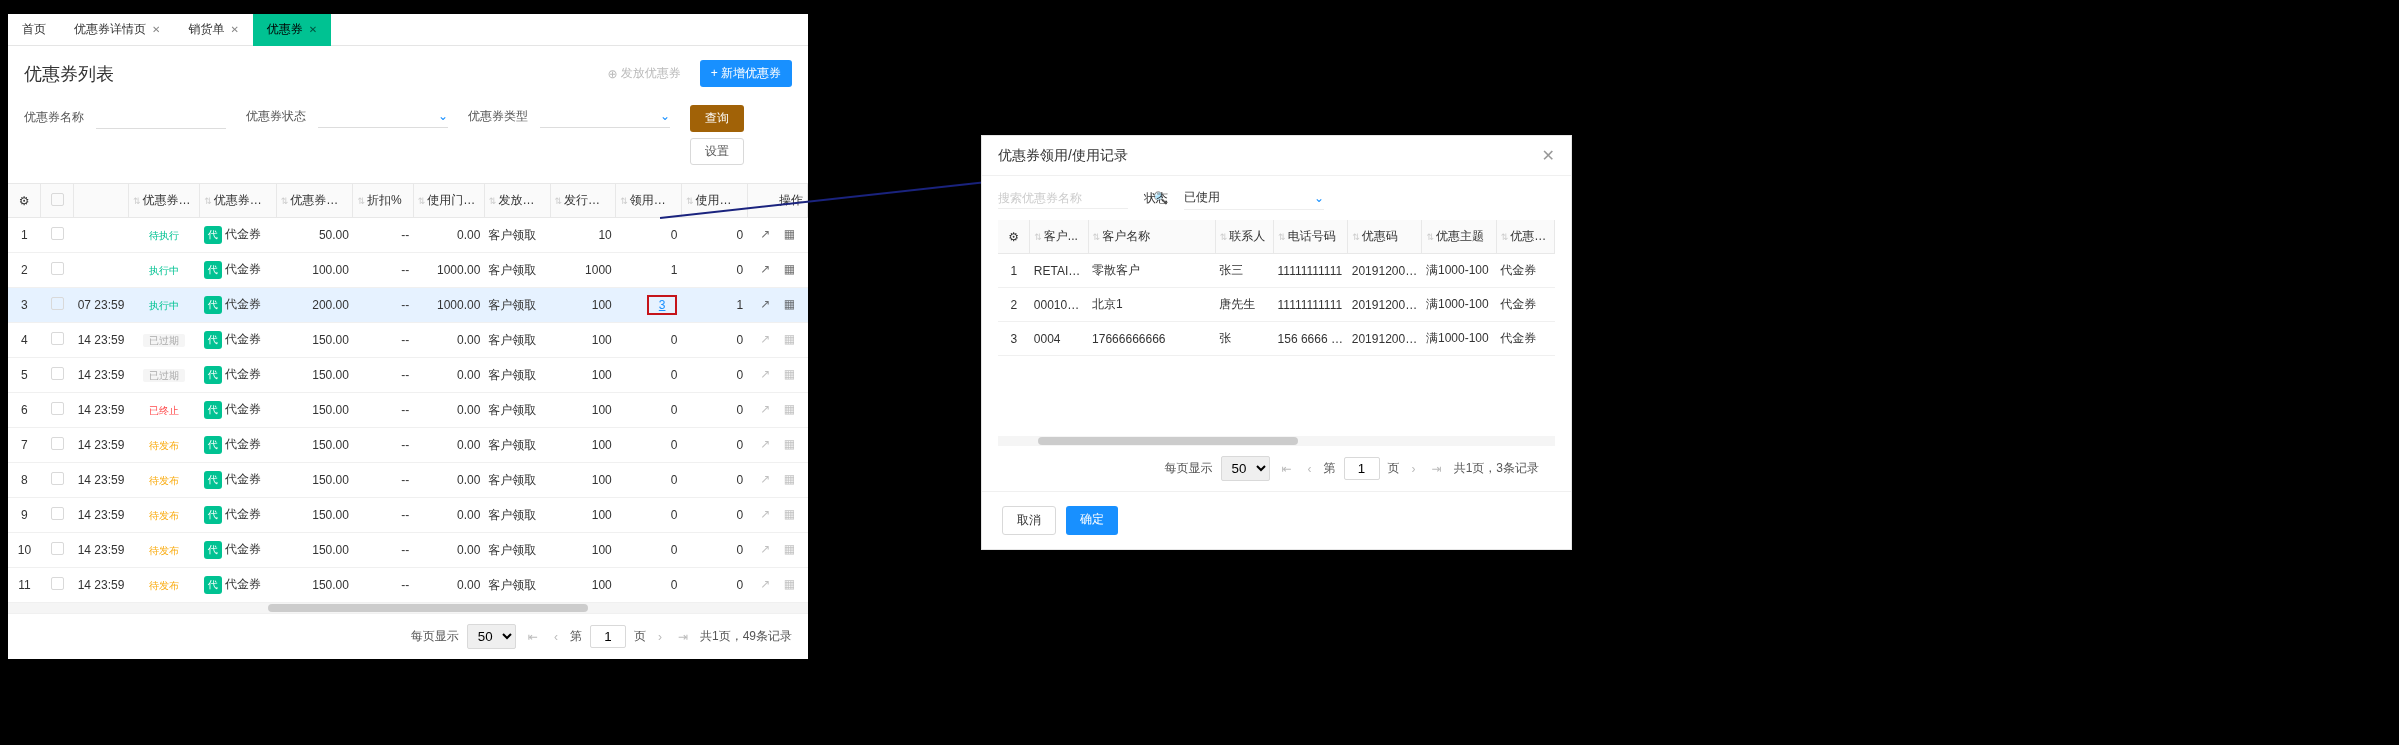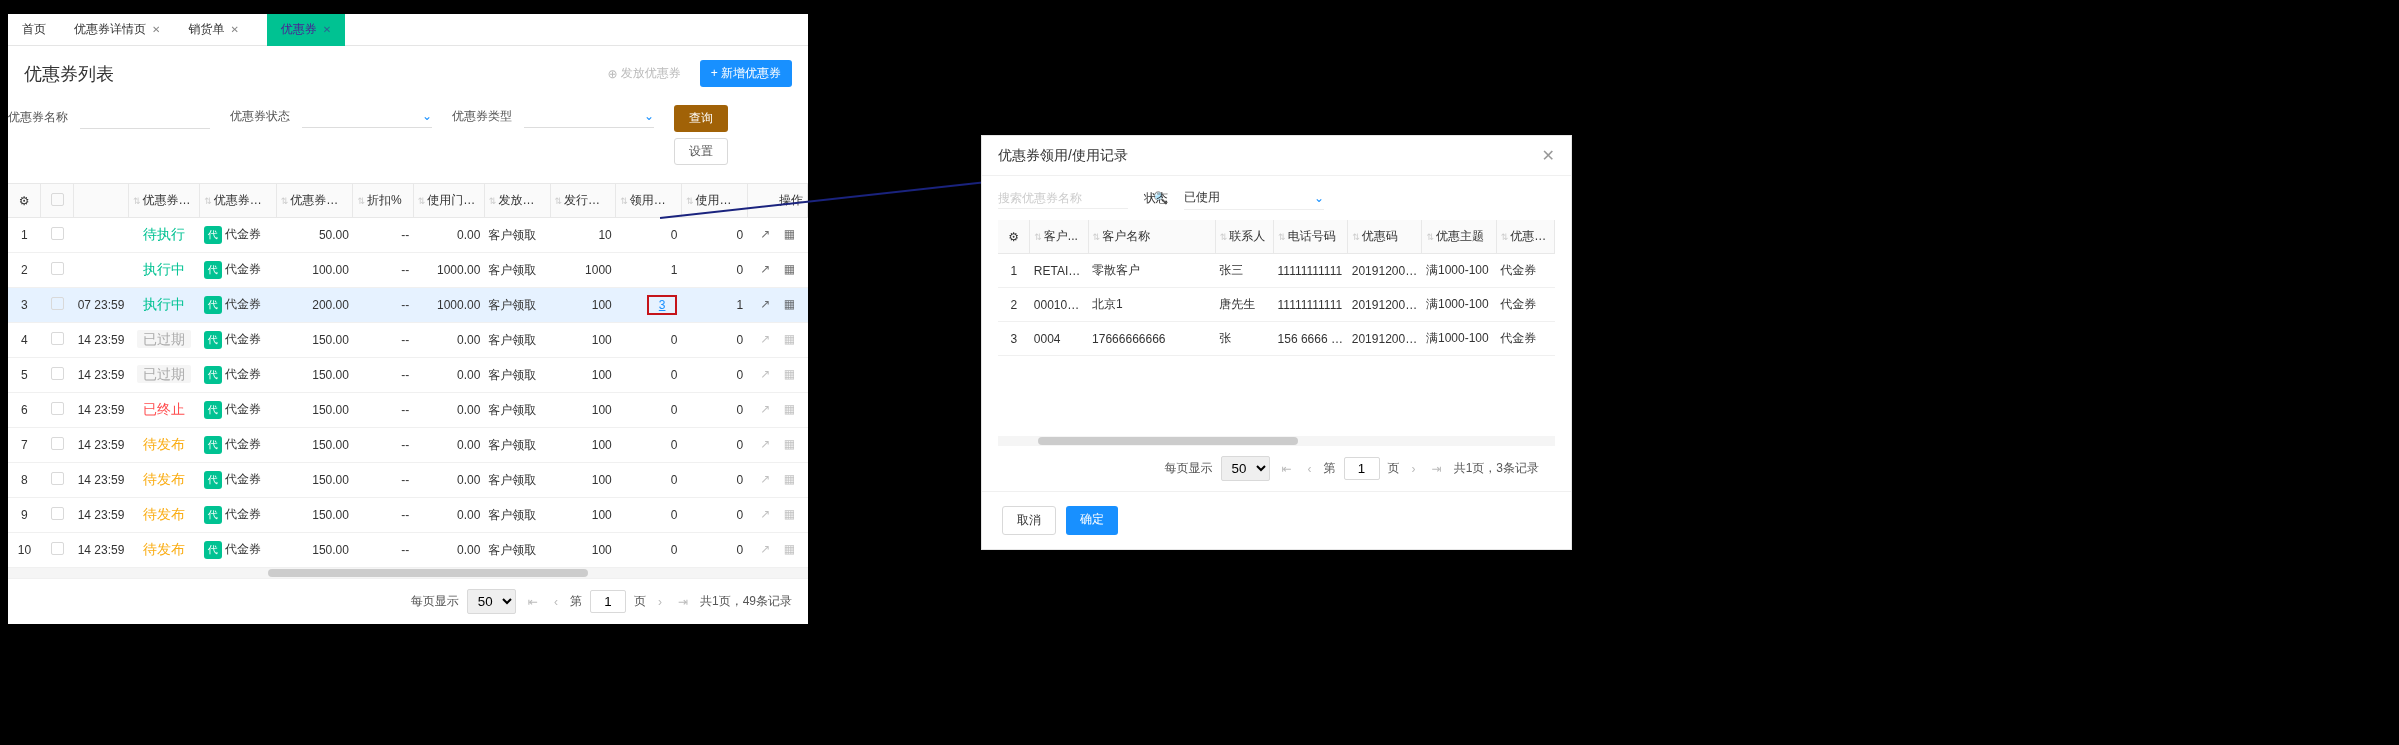--- a/index.html
+++ b/index.html
@@ -4,52 +4,52 @@
   <style>
     * { margin: 0; padding: 0; box-sizing: border-box; font-family: -apple-system, BlinkMacSystemFont, "Segoe UI", sans-serif; }
     body { background: #000; width: 2399px; height: 745px; position: relative; font-size: 12px; color: #333; }
     
     
     .left-panel { position: absolute; left: 8px; top: 14px; width: 800px; background: #fff; }
     
     
     .tabs { display: flex; border-bottom: 1px solid #e5e5e5; height: 32px; align-items: center; }
     .tab { padding: 0 14px; height: 32px; display: flex; align-items: center; cursor: pointer; gap: 6px; }
-    .tab.active { background: #00c292; color: #4c1d95; margin-left: 14px; }
+    .tab.active { background: #00c292; color: #000000; }
     .tab-close { font-size: 10px; opacity: 0.6; cursor: pointer; }
     
     
     .page-header { display: flex; justify-content: space-between; align-items: center; padding: 14px 16px 10px; }
     .page-title { font-size: 18px; font-weight: 500; }
     .header-actions { display: flex; gap: 8px; }
     .btn { padding: 5px 11px; font-size: 12px; border-radius: 3px; cursor: pointer; display: inline-flex; align-items: center; gap: 3px; }
     .btn-ghost { color: #bbb; }
     .btn-primary { background: #1890ff; color: #fff; }
     
     
-    .filters { display: flex; padding: 8px 0 18px; gap: 20px; align-items: flex-start; }
+    .filters { display: flex; padding: 8px 16px 18px; gap: 20px; align-items: flex-start; }
     .filter-group { display: flex; align-items: center; gap: 8px; }
     .filter-label { margin-right: 4px; color: #555; }
     .filter-input { border: none; border-bottom: 1px solid #ddd; width: 130px; padding: 4px 0; background: transparent; }
     .filter-select { border: none; border-bottom: 1px solid #ddd; width: 130px; padding: 4px 0; background: transparent; display: flex; justify-content: space-between; align-items: center; cursor: pointer; color: #1890ff; }
     .right-btns { display: flex; flex-direction: column; gap: 6px; }
     .btn-right { background: #a16207; color: #fff; padding: 5px 14px; border-radius: 3px; cursor: pointer; text-align: center; }
     .btn-outline { border: 1px solid #d9d9d9; color: #555; padding: 4px 14px; border-radius: 3px; cursor: pointer; text-align: center; }
     
     
     .table-wrap { position: relative; border-top: 1px solid #e8e8e8; }
     table { width: 100%; border-collapse: collapse; table-layout: fixed; }
     th { background: #fafafa; padding: 8px 4px; text-align: left; border-bottom: 1px solid #e8e8e8; border-right: 1px solid #e8e8e8; font-weight: 500; font-size: 12px; white-space: nowrap; overflow: hidden; text-overflow: ellipsis; }
     th .sorter { color: #ccc; font-size: 9px; margin-right: 2px; display: inline-block;}
     td { padding: 8px 4px; border-bottom: 1px solid #f0f0f0; white-space: nowrap; overflow: hidden; text-overflow: ellipsis; text-align: center; }
     .text-left { text-align: left; }
     .text-right { text-align: right; }
     tr.highlighted { background: #e6f2ff; }
     .checkbox { width: 13px; height: 13px; border: 1px solid #d9d9d9; border-radius: 2px; display: inline-block; }
-    .status-badge { font-size: 14px; }
+    .status-badge { font-size: 10px; }
     .status-green { color: #00c292; }
     .status-orange { color: #faad14; }
     .status-red { color: #ff4d4f; }
     .status-gray { color: #aaa; padding: 1px 6px; border-radius: 2px; background: #f5f5f5; }
     .type-icon { background: #00c292; color: #fff; width: 18px; height: 18px; display: inline-flex; align-items: center; justify-content: center; border-radius: 3px; font-size: 10px; }
     .action-cell { display: flex; gap: 8px; justify-content: center; }
     .action-icon { width: 16px; height: 16px; cursor: pointer; display: inline-block; opacity: 0.7; }
     .action-icon.dimmed { opacity: 0.3; }
     .link-num { border: 2px solid #c5141a; padding: 1px 10px; color: #1890ff; text-decoration: underline; }
     
@@ -354,20 +354,40 @@
     <td class="text-right">100</td>
     <td class="text-right">0</td>
     <td class="text-right">0</td>
     <td>
               <div class="action-cell">
                 <span class="action-icon dimmed share-icon"></span>
                 <span class="action-icon dimmed qr-icon"></span>
               </div>
             </td>
   </tr>
+          <tr>
+    <td>11</td>
+    <td><span class="checkbox"></span></td>
+    <td class="text-left">14 23:59</td>
+    <td><span class="status-badge status-orange">待发布</span></td>
+    <td class="text-left"><span class="type-icon">代</span> 代金券</td>
+    <td class="text-right">150.00</td>
+    <td class="text-right">--</td>
+    <td class="text-right">0.00</td>
+    <td class="text-left">客户领取</td>
+    <td class="text-right">100</td>
+    <td class="text-right">0</td>
+    <td class="text-right">0</td>
+    <td>
+              <div class="action-cell">
+                <span class="action-icon dimmed share-icon"></span>
+                <span class="action-icon dimmed qr-icon"></span>
+              </div>
+            </td>
+  </tr>
         </tbody>
     </table>
     <div class="scrollbar-track">
       <div class="scrollbar-thumb" style="left:260px;width:320px"></div>
     </div>
     <div class="pagination">
       <span>每页显示</span>
       <select class="page-sel"><option>50</option></select>
       <span class="page-btn">⇤</span>
       <span class="page-btn">‹</span>

